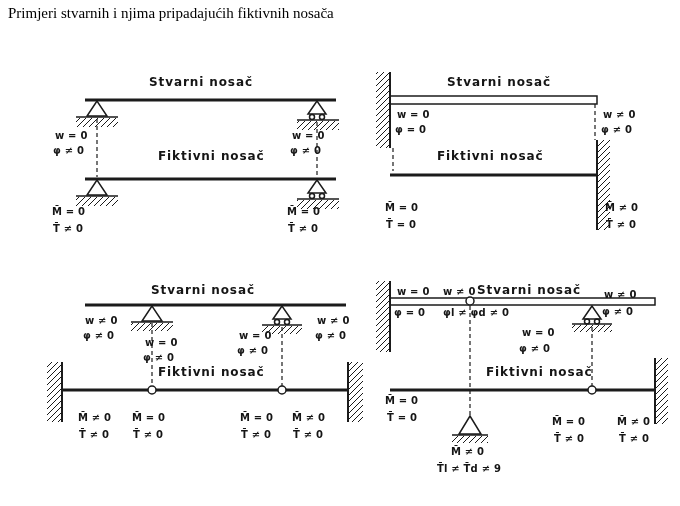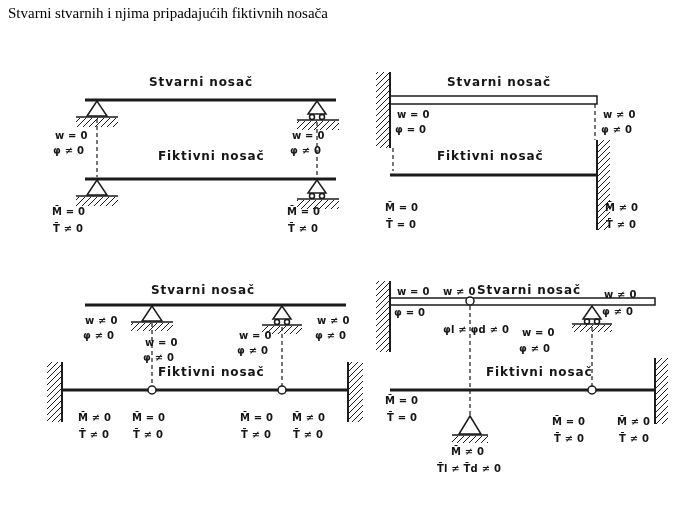--- a/index.html
+++ b/index.html
@@ -8,21 +8,21 @@
   #main-title{position:absolute;left:8px;top:5px;font-family:"Liberation Serif",serif;font-size:15px;color:#000;white-space:nowrap;}
   .dt{position:absolute;font-weight:bold;font-size:12px;letter-spacing:.9px;color:#151515;white-space:nowrap;text-align:center;}
   .lbl{position:absolute;font-weight:bold;font-size:10px;line-height:1.15;color:#151515;white-space:nowrap;letter-spacing:.2px;}
   svg{position:absolute;left:0;top:0;}
 </style>
 </head>
 <body>
 
 <div id="page">
 
-  <div id="main-title">Stvarni stvarnih i njima pripadajućih fiktivnih nosača</div>
+  <div id="main-title">Primjeri stvarnih i njima pripadajućih fiktivnih nosača</div>
 
   <svg width="680" height="506" viewBox="0 0 680 506">
     <defs>
       <pattern id="hatch" width="6" height="6" patternUnits="userSpaceOnUse">
         <path d="M-1,1 L1,-1 M0,6 L6,0 M5,7 L7,5" stroke="#1b1b1b" stroke-width="1"></path>
       </pattern>
     </defs>
 
     <g stroke="#1b1b1b" fill="none" stroke-width="1.5">
 
@@ -171,27 +171,27 @@
   <div class="lbl" style="left:240px;top:412px">M̄ = 0</div>
   <div class="lbl" style="left:241px;top:429px">T̄ ≠ 0</div>
   <div class="lbl" style="left:292px;top:412px">M̄ ≠ 0</div>
   <div class="lbl" style="left:293px;top:429px">T̄ ≠ 0</div>
 
   <div class="dt" style="left:477px;top:283px">Stvarni nosač</div>
   <div class="dt" style="left:486px;top:365px">Fiktivni nosač</div>
   <div class="lbl" style="left:397px;top:286px">w = 0</div>
   <div class="lbl" style="left:394px;top:307px">φ = 0</div>
   <div class="lbl" style="left:443px;top:286px">w ≠ 0</div>
-  <div class="lbl" style="left:443px;top:324px">φl ≠ φd ≠ 0</div>
+  <div class="lbl" style="left:443px;top:307px">φl ≠ φd ≠ 0</div>
   <div class="lbl" style="left:522px;top:327px">w = 0</div>
   <div class="lbl" style="left:519px;top:343px">φ ≠ 0</div>
   <div class="lbl" style="left:604px;top:289px">w ≠ 0</div>
   <div class="lbl" style="left:602px;top:306px">φ ≠ 0</div>
   <div class="lbl" style="left:385px;top:395px">M̄ = 0</div>
   <div class="lbl" style="left:387px;top:412px">T̄ = 0</div>
   <div class="lbl" style="left:451px;top:446px">M̄ ≠ 0</div>
-  <div class="lbl" style="left:437px;top:463px">T̄l ≠ T̄d ≠ 0</div>
+  <div class="lbl" style="left:437px;top:463px">T̄l ≠ T̄d ≠ 9</div>
   <div class="lbl" style="left:552px;top:416px">M̄ = 0</div>
   <div class="lbl" style="left:554px;top:433px">T̄ ≠ 0</div>
   <div class="lbl" style="left:617px;top:416px">M̄ ≠ 0</div>
   <div class="lbl" style="left:619px;top:433px">T̄ ≠ 0</div>
 
 </div>
 
 </body></html>

